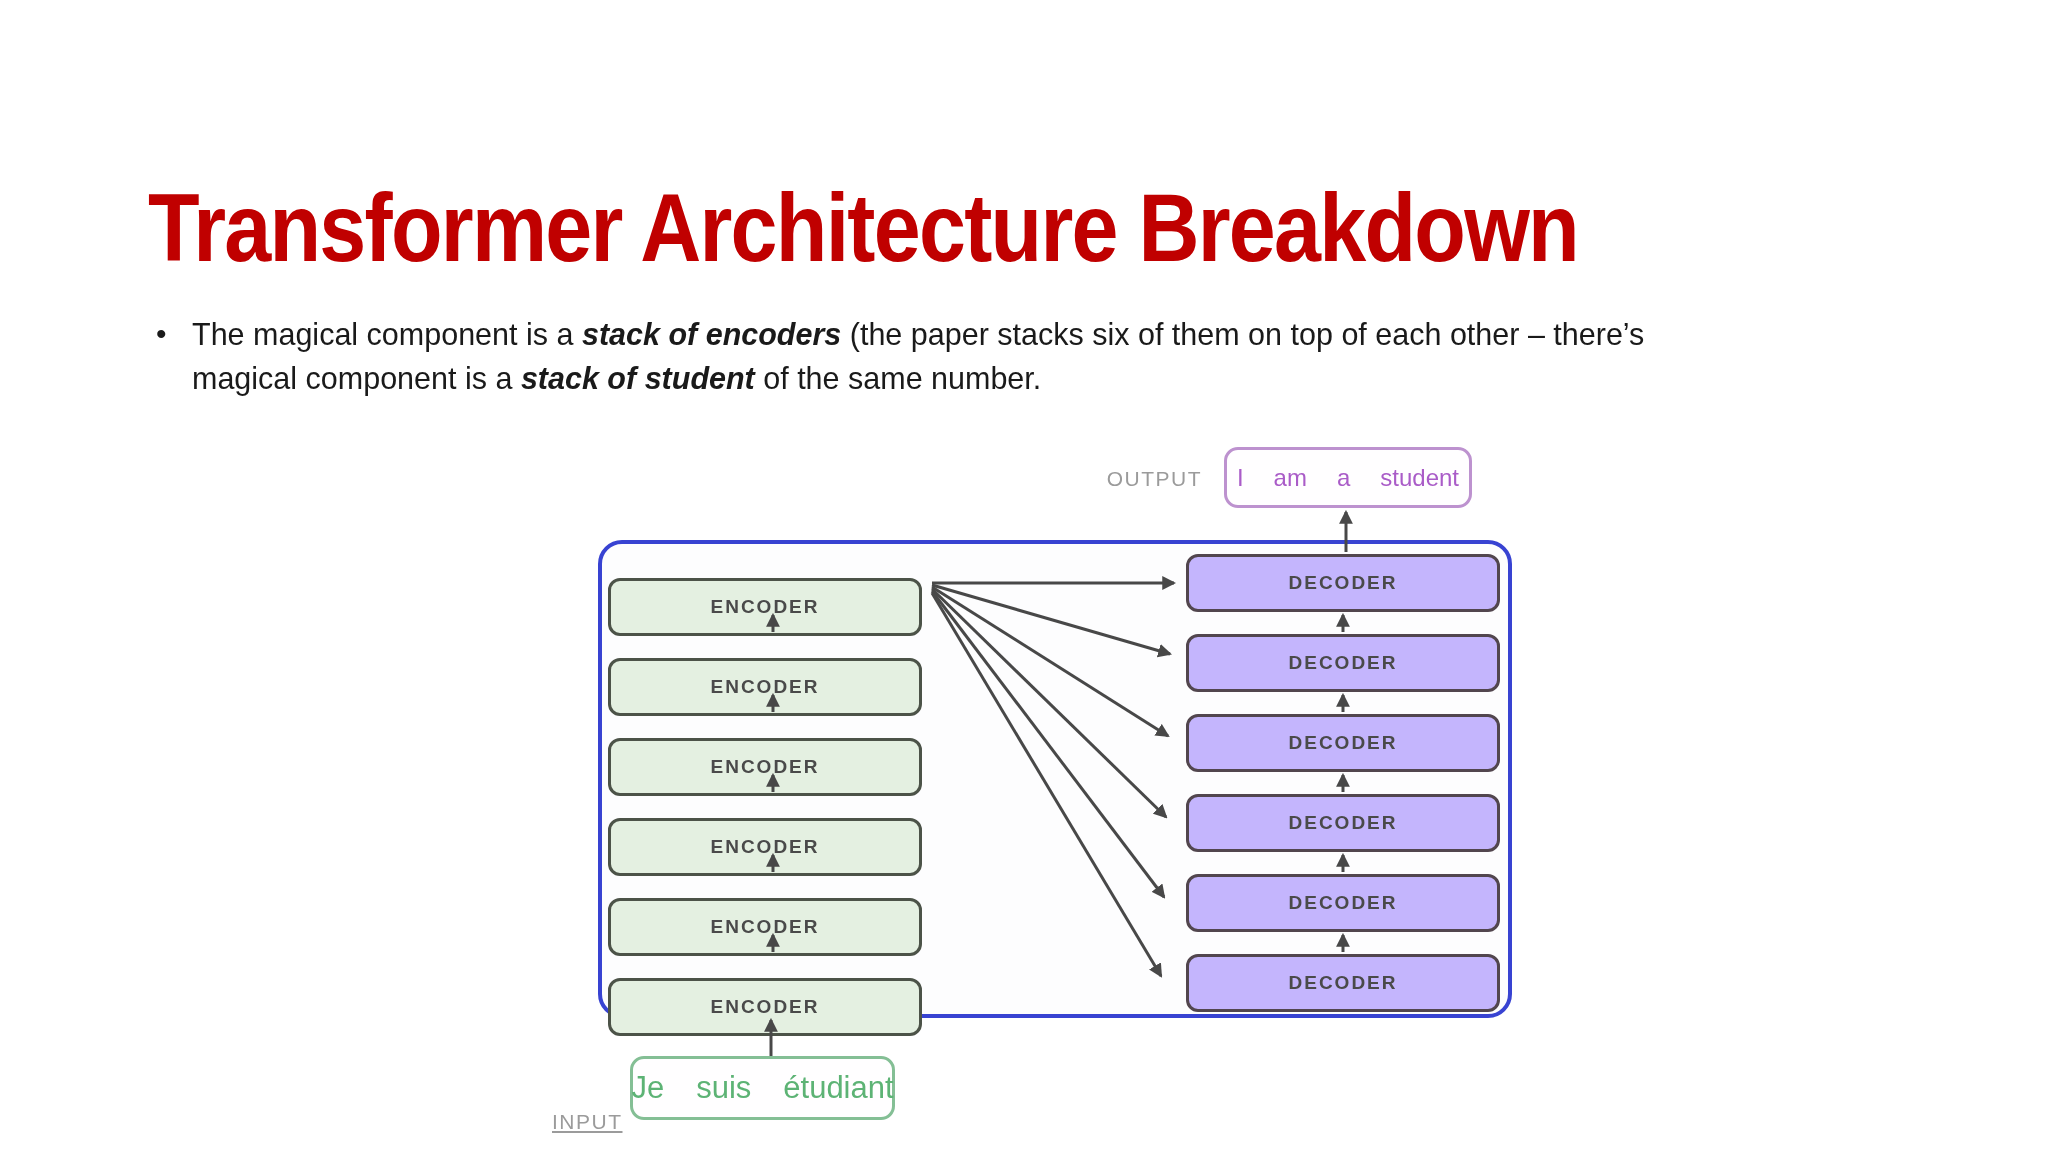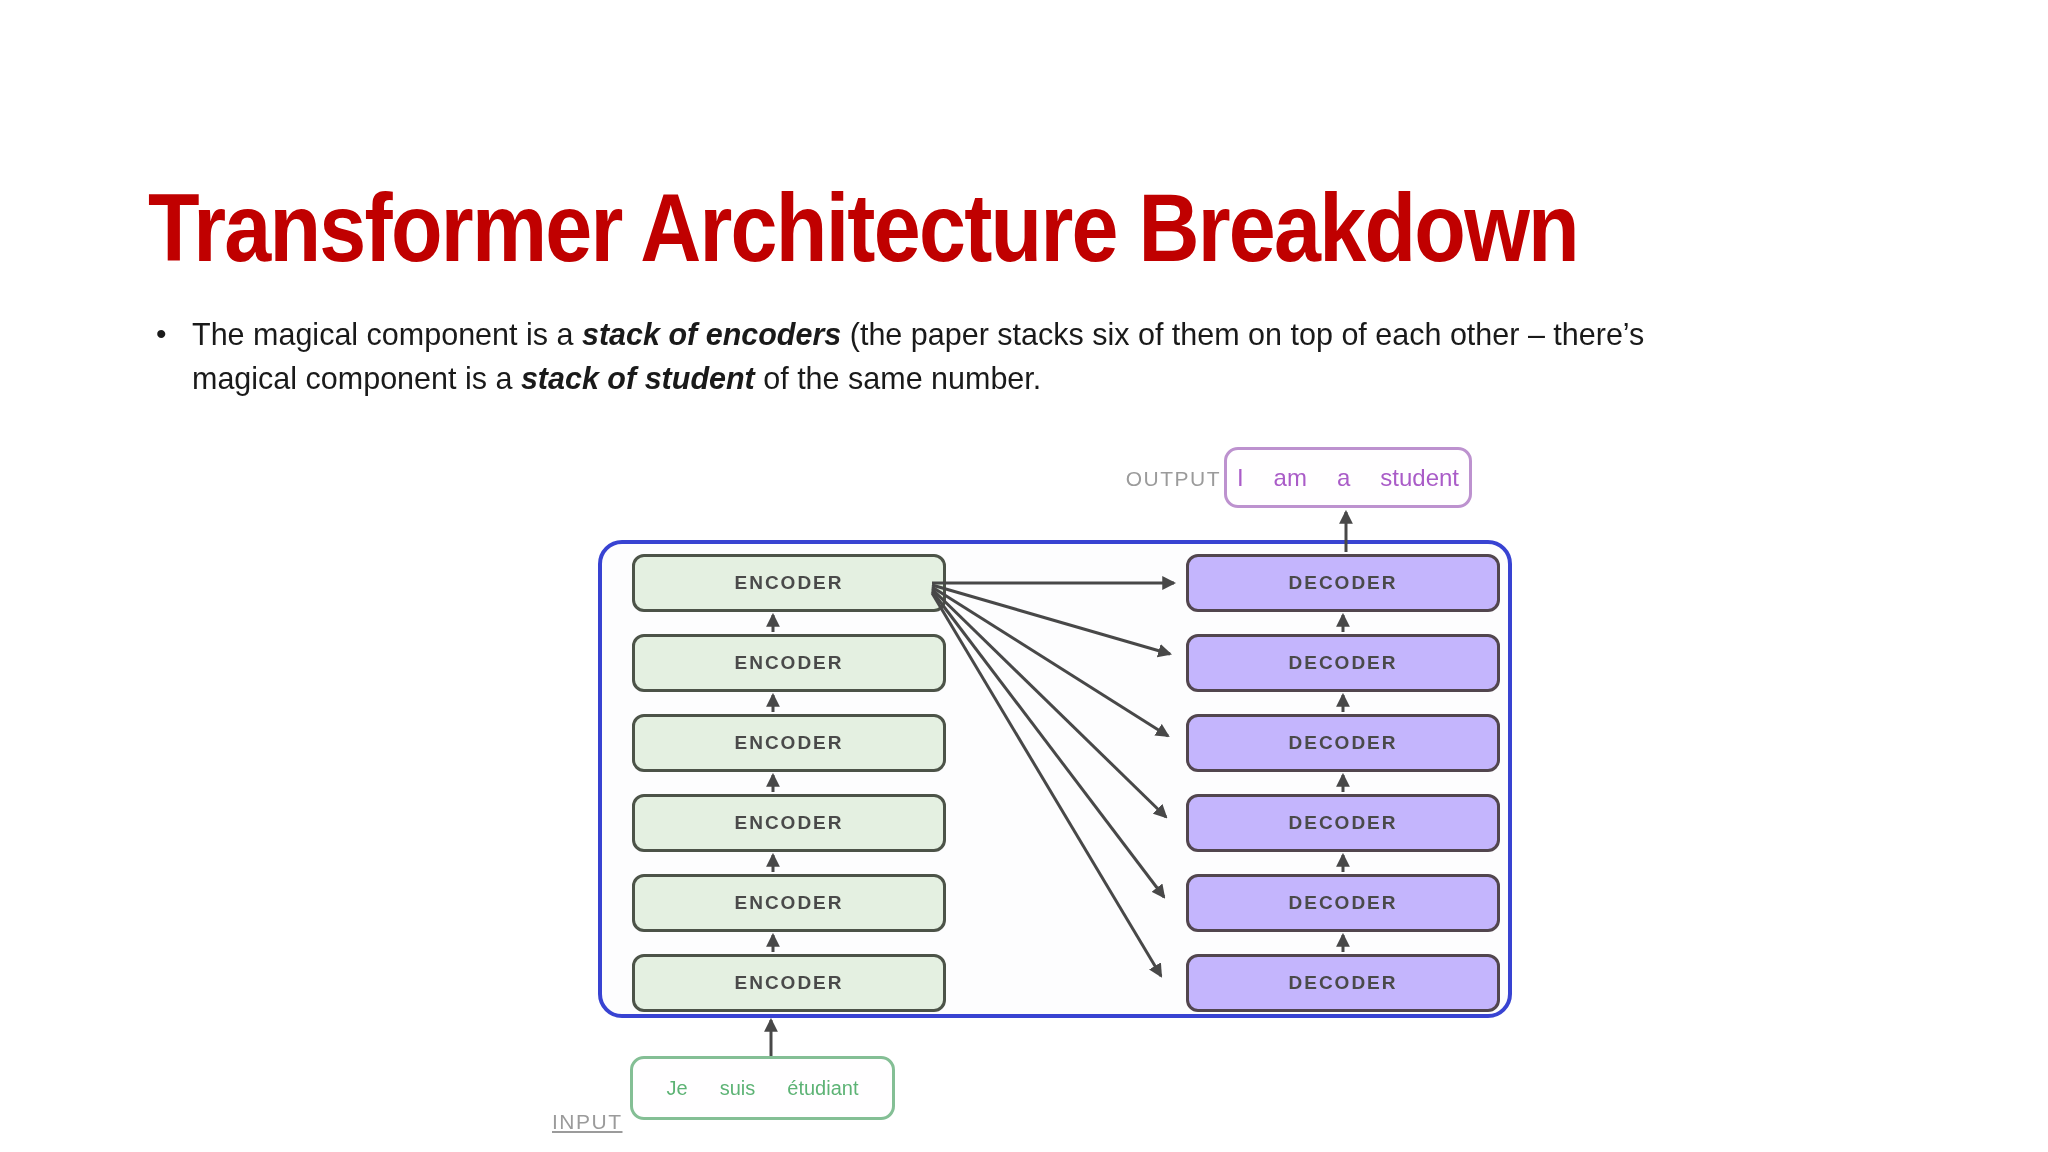--- a/index.html
+++ b/index.html
@@ -28,43 +28,43 @@
   .container-box{
     position:absolute;left:598px;top:540px;width:906px;height:470px;
     border:4px solid #3843d2;border-radius:24px;background:#fdfdfe;
   }
   .stack-box{
     position:absolute;width:308px;height:52px;
     border:3px solid #4c5148;border-radius:12px;
     display:flex;align-items:center;justify-content:center;
     font-size:19px;font-weight:bold;letter-spacing:2px;color:#4a4a4a;
   }
-  .encoder{left:632px;background:#e4f0e1;border-color:#4c5348;}
+  .encoder{left:608px;background:#e4f0e1;border-color:#4c5348;margin-top:24px;}
   .decoder{left:1186px;background:#c4b5fd;border-color:#52464e;}
   .row1{top:554px;} .row2{top:634px;} .row3{top:714px;}
   .row4{top:794px;} .row5{top:874px;} .row6{top:954px;}
   
   .io-label{
     position:absolute;font-size:21px;letter-spacing:1.5px;color:#9b9b9b;white-space:nowrap;
   }
-  .output-label{left:1106px;top:467px;width:96px;text-align:right;margin-left:19px;}
+  .output-label{left:1106px;top:467px;width:96px;text-align:right;}
   .input-label{left:552px;top:1110px;text-decoration:underline;}
   .token-box{
     position:absolute;display:flex;align-items:center;justify-content:center;
     background:#fffeff;white-space:nowrap;
   }
   .output-box{
     left:1224px;top:447px;width:242px;height:55px;
     border:3px solid #bd92cf;border-radius:14px;
     color:#aa5cc8;font-size:24px;gap:30px;
   }
   .input-box{
     left:630px;top:1056px;width:259px;height:58px;
     border:3px solid #84bf95;border-radius:14px;
-    color:#5db375;font-size:20px;gap:32px;
+    color:#5db375;font-size:31px;gap:32px;
   }
   
   .arrows{position:absolute;left:0;top:0;width:2048px;height:1152px;pointer-events:none;}
 </style>
 </head>
 <body>
 
 <div>
 
   <h1 class="title">Transformer Architecture Breakdown</h1>

